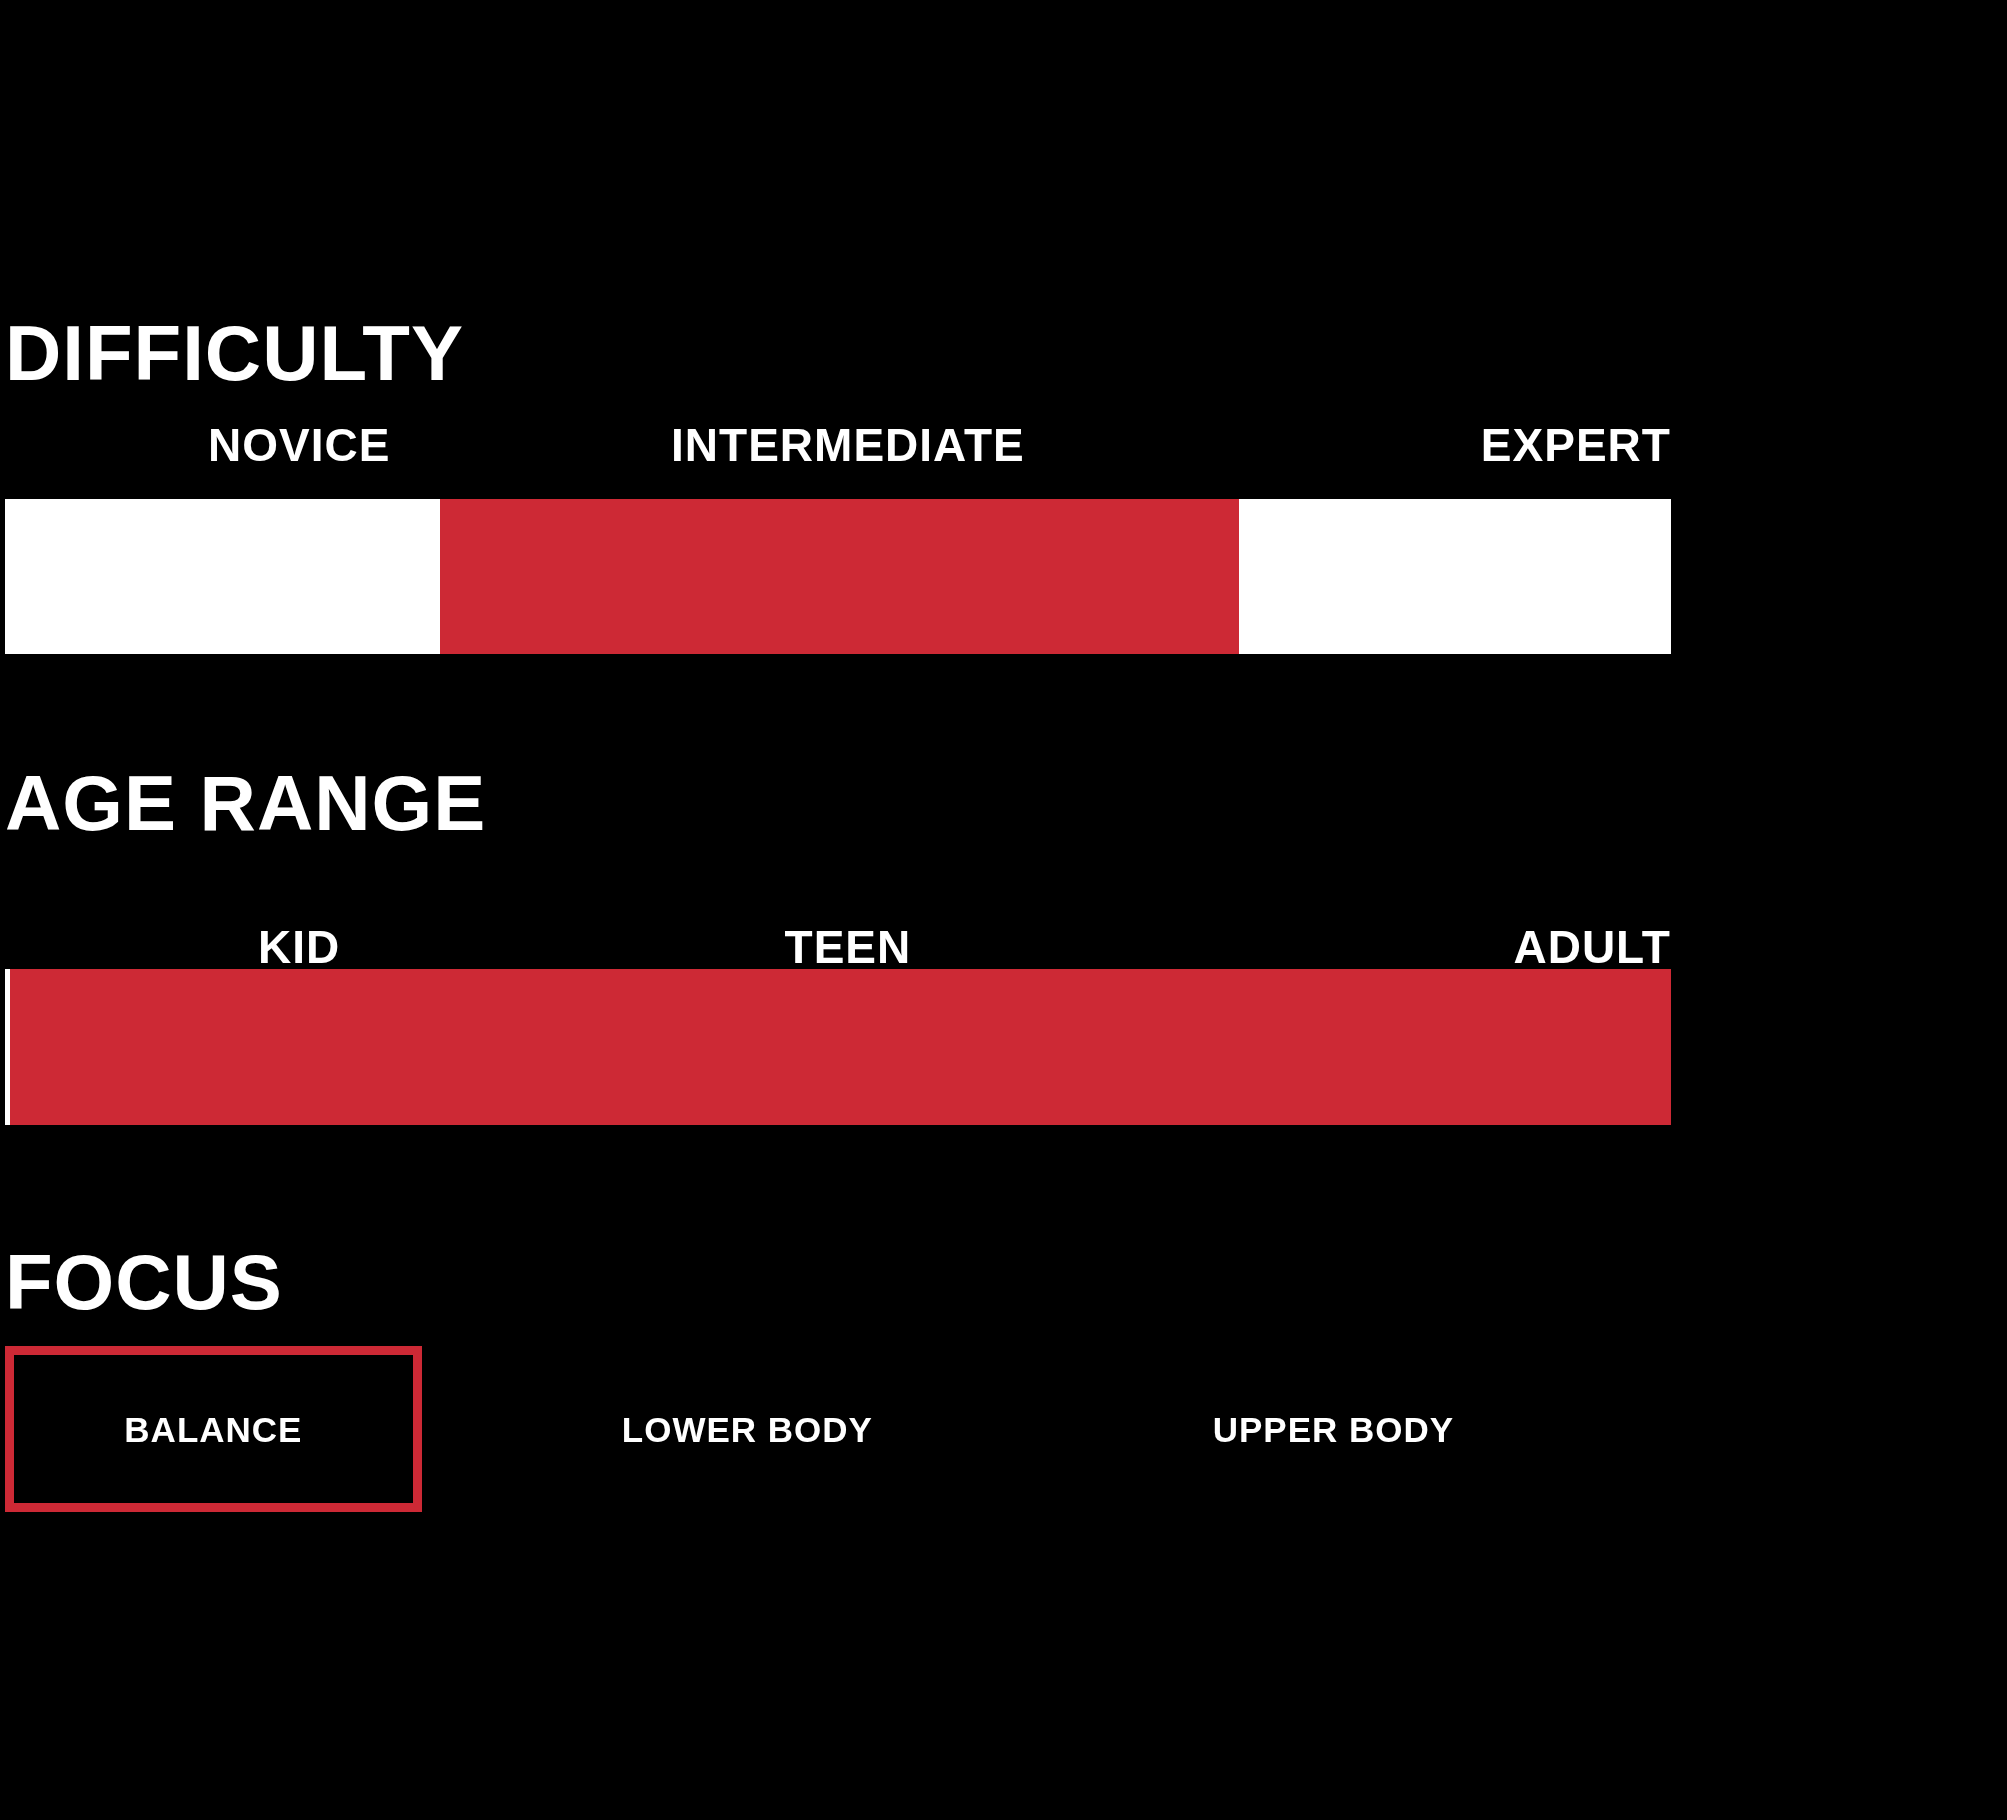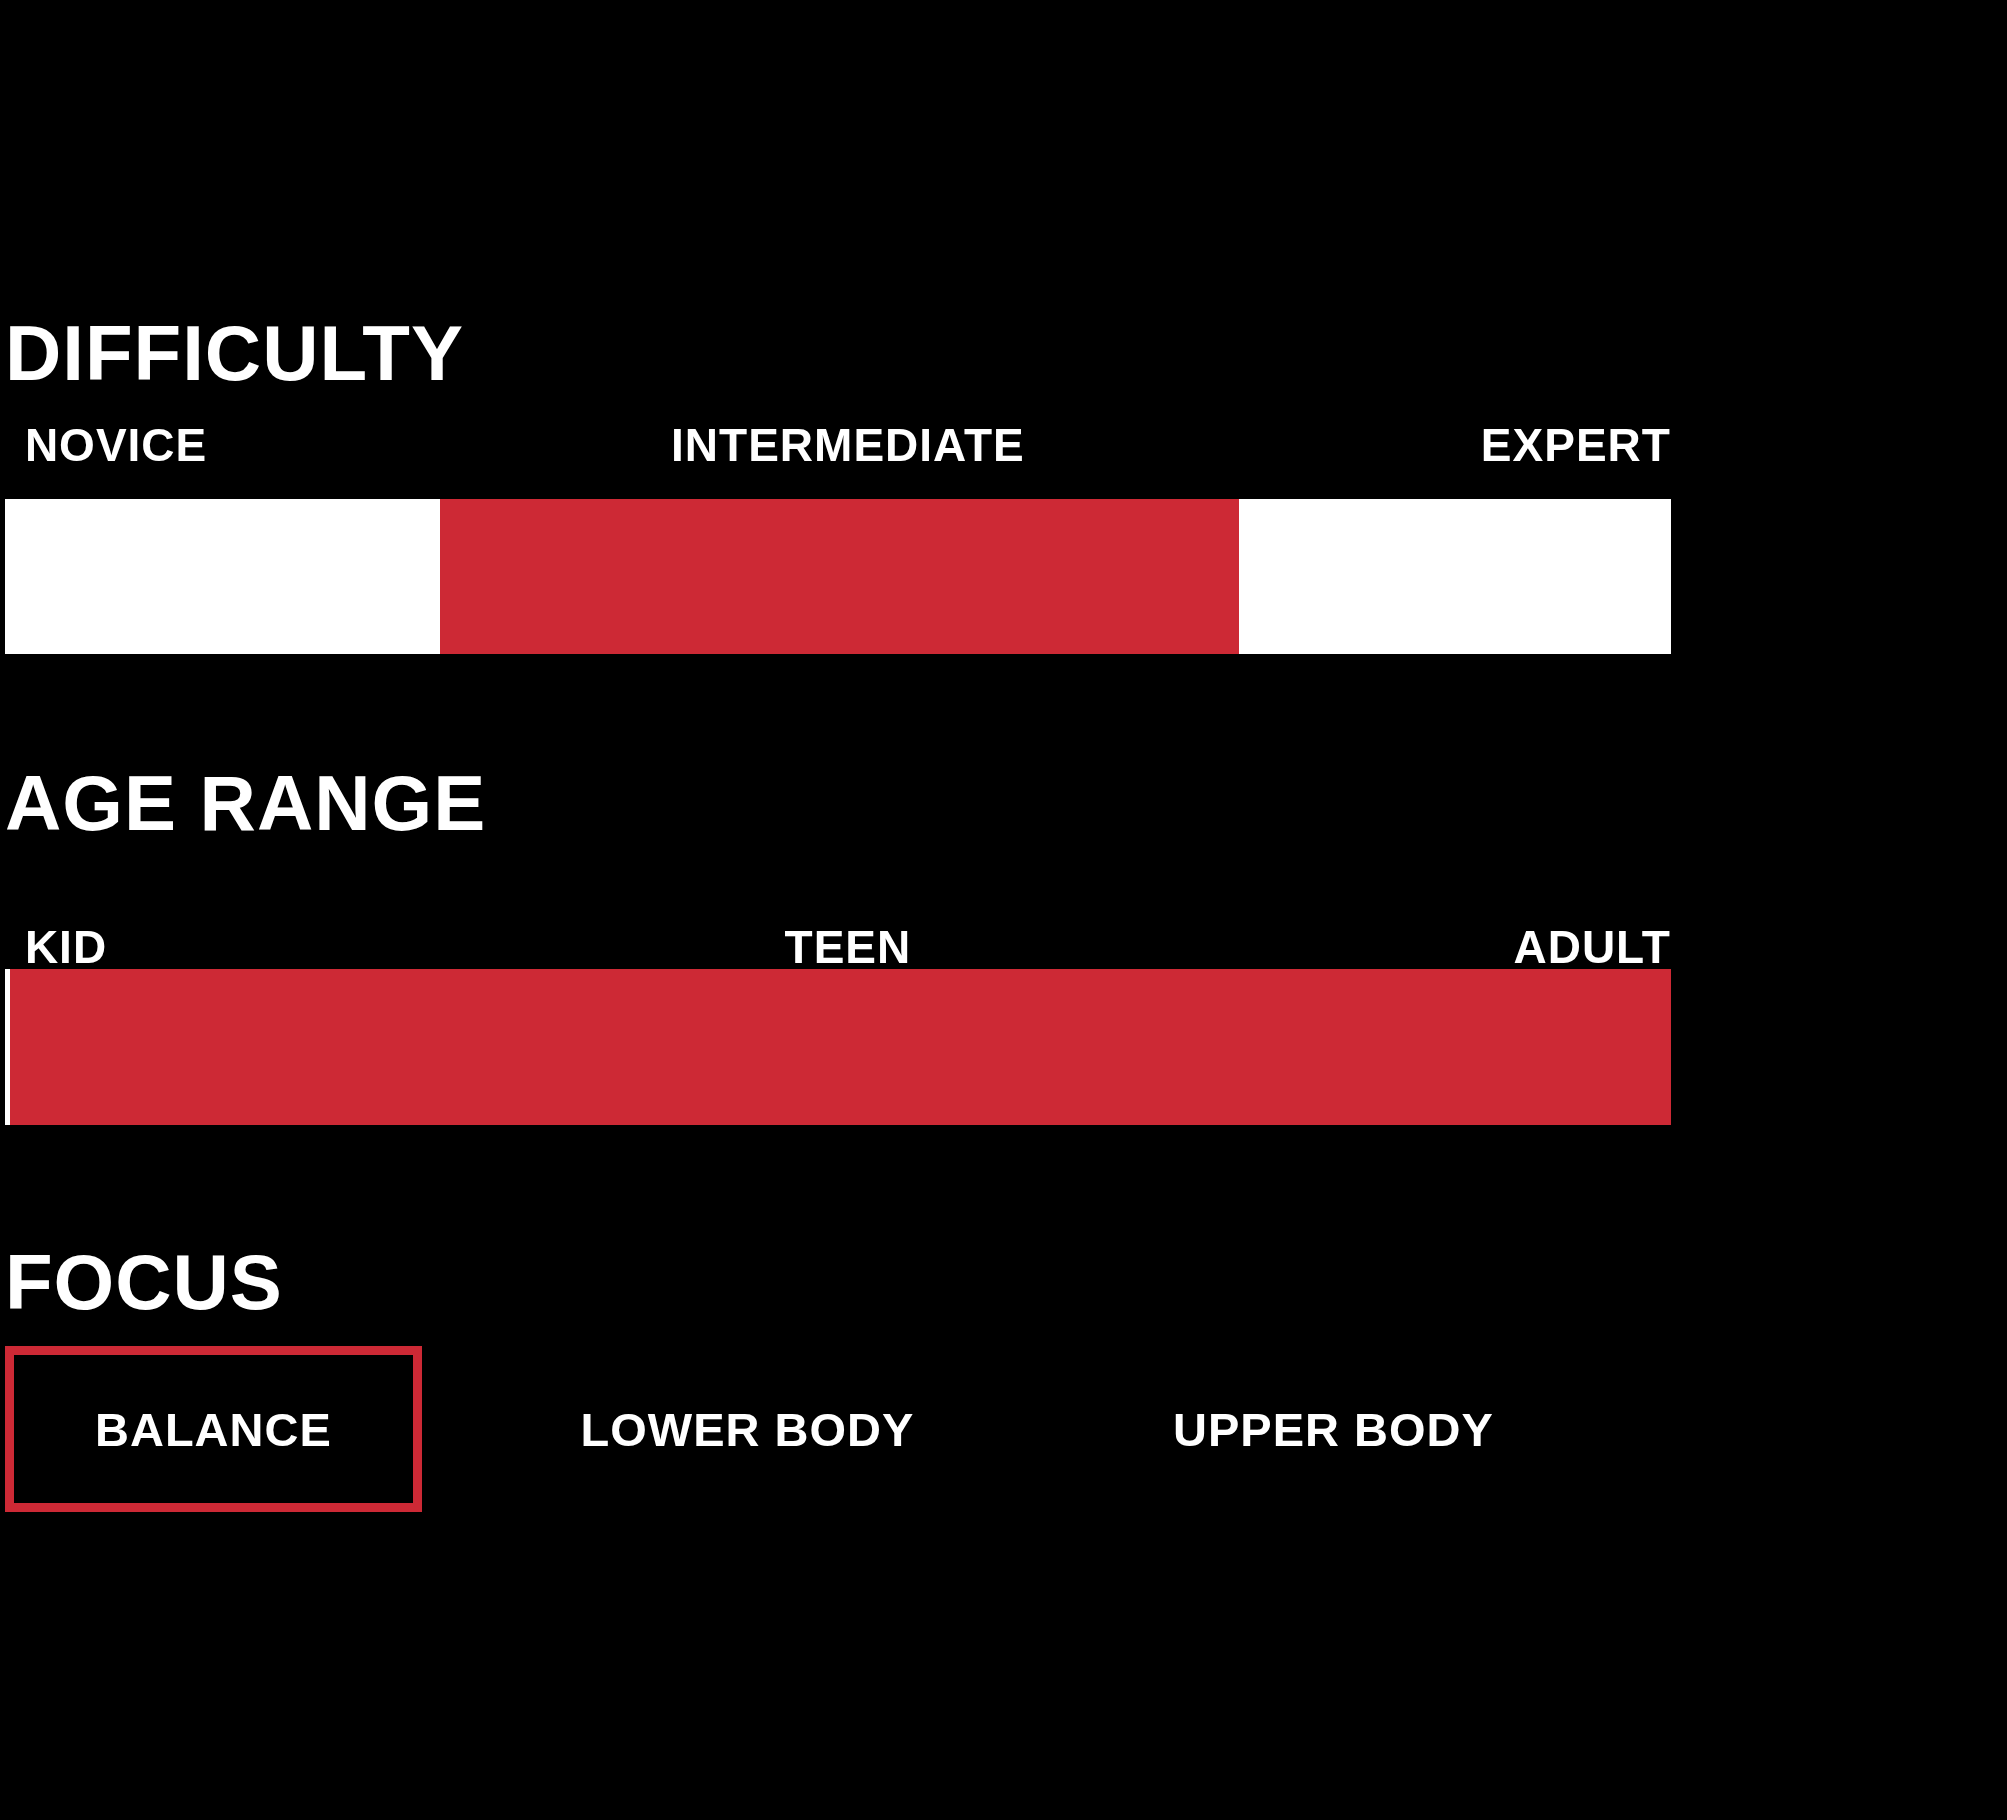--- a/index.html
+++ b/index.html
@@ -41,21 +41,21 @@
     left: 0;
     width: 100%;
     display: flex;
     font-size: 46px;
     line-height: 1;
     letter-spacing: 1px;
     white-space: nowrap;
   }
   #difficulty-scale { top: 422px; }
   #age-scale        { top: 924px; }
-  .scale-row .cell-left   { flex: 1; text-align: left; margin-left: 20px; }
+  .scale-row .cell-left   { flex: 1; text-align: center; margin-left: 20px; }
   .scale-row .cell-center { flex: 1; text-align: center; }
   .scale-row .cell-right  { flex: 1; text-align: right; }
 
   .bar {
     position: absolute;
     left: 0;
     width: 100%;
     display: flex;
     overflow: hidden;
   }
@@ -70,21 +70,21 @@
     width: 100%;
     height: 166px;
   }
   .focus-option {
     position: absolute;
     top: 0;
     height: 166px;
     display: flex;
     align-items: center;
     justify-content: center;
-    font-size: 47px;
+    font-size: 35px;
     line-height: 1;
     letter-spacing: 1px;
     box-sizing: border-box;
     white-space: nowrap;
     cursor: default;
   }
   #focus-option-balance    { left: 0;      width: 417px; }
   #focus-option-lower-body { left: 570px;  width: 345px; }
   #focus-option-upper-body { left: 1152px; width: 353px; }
   .focus-option.selected {

